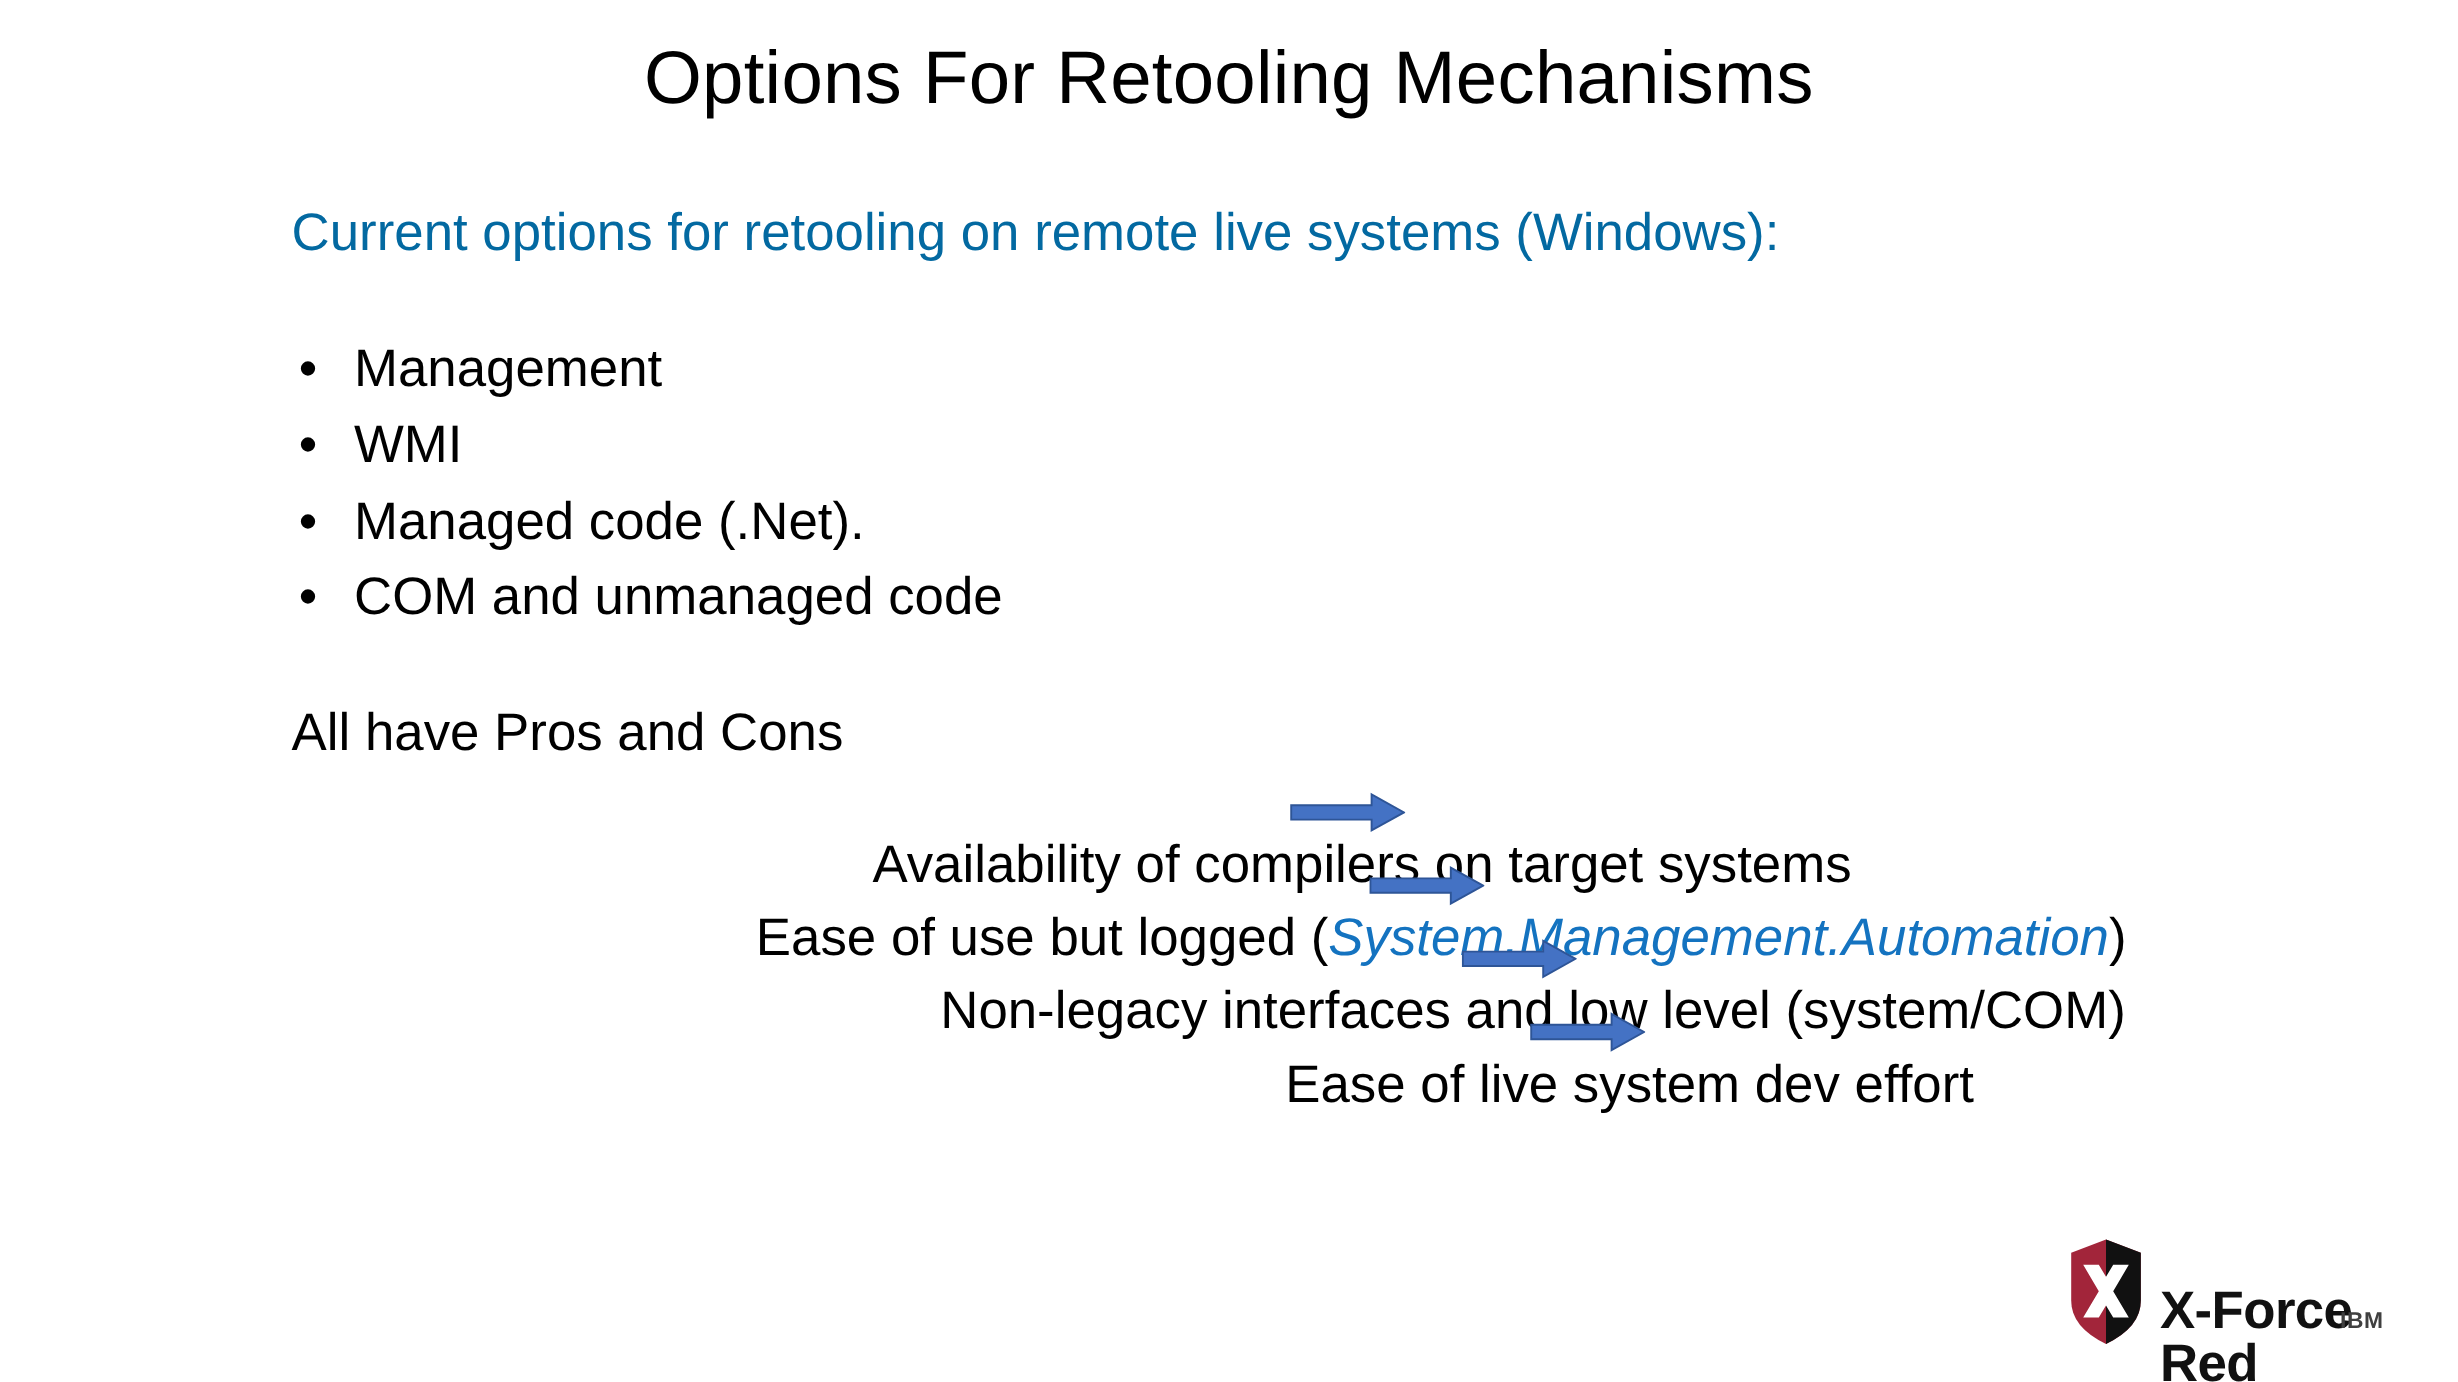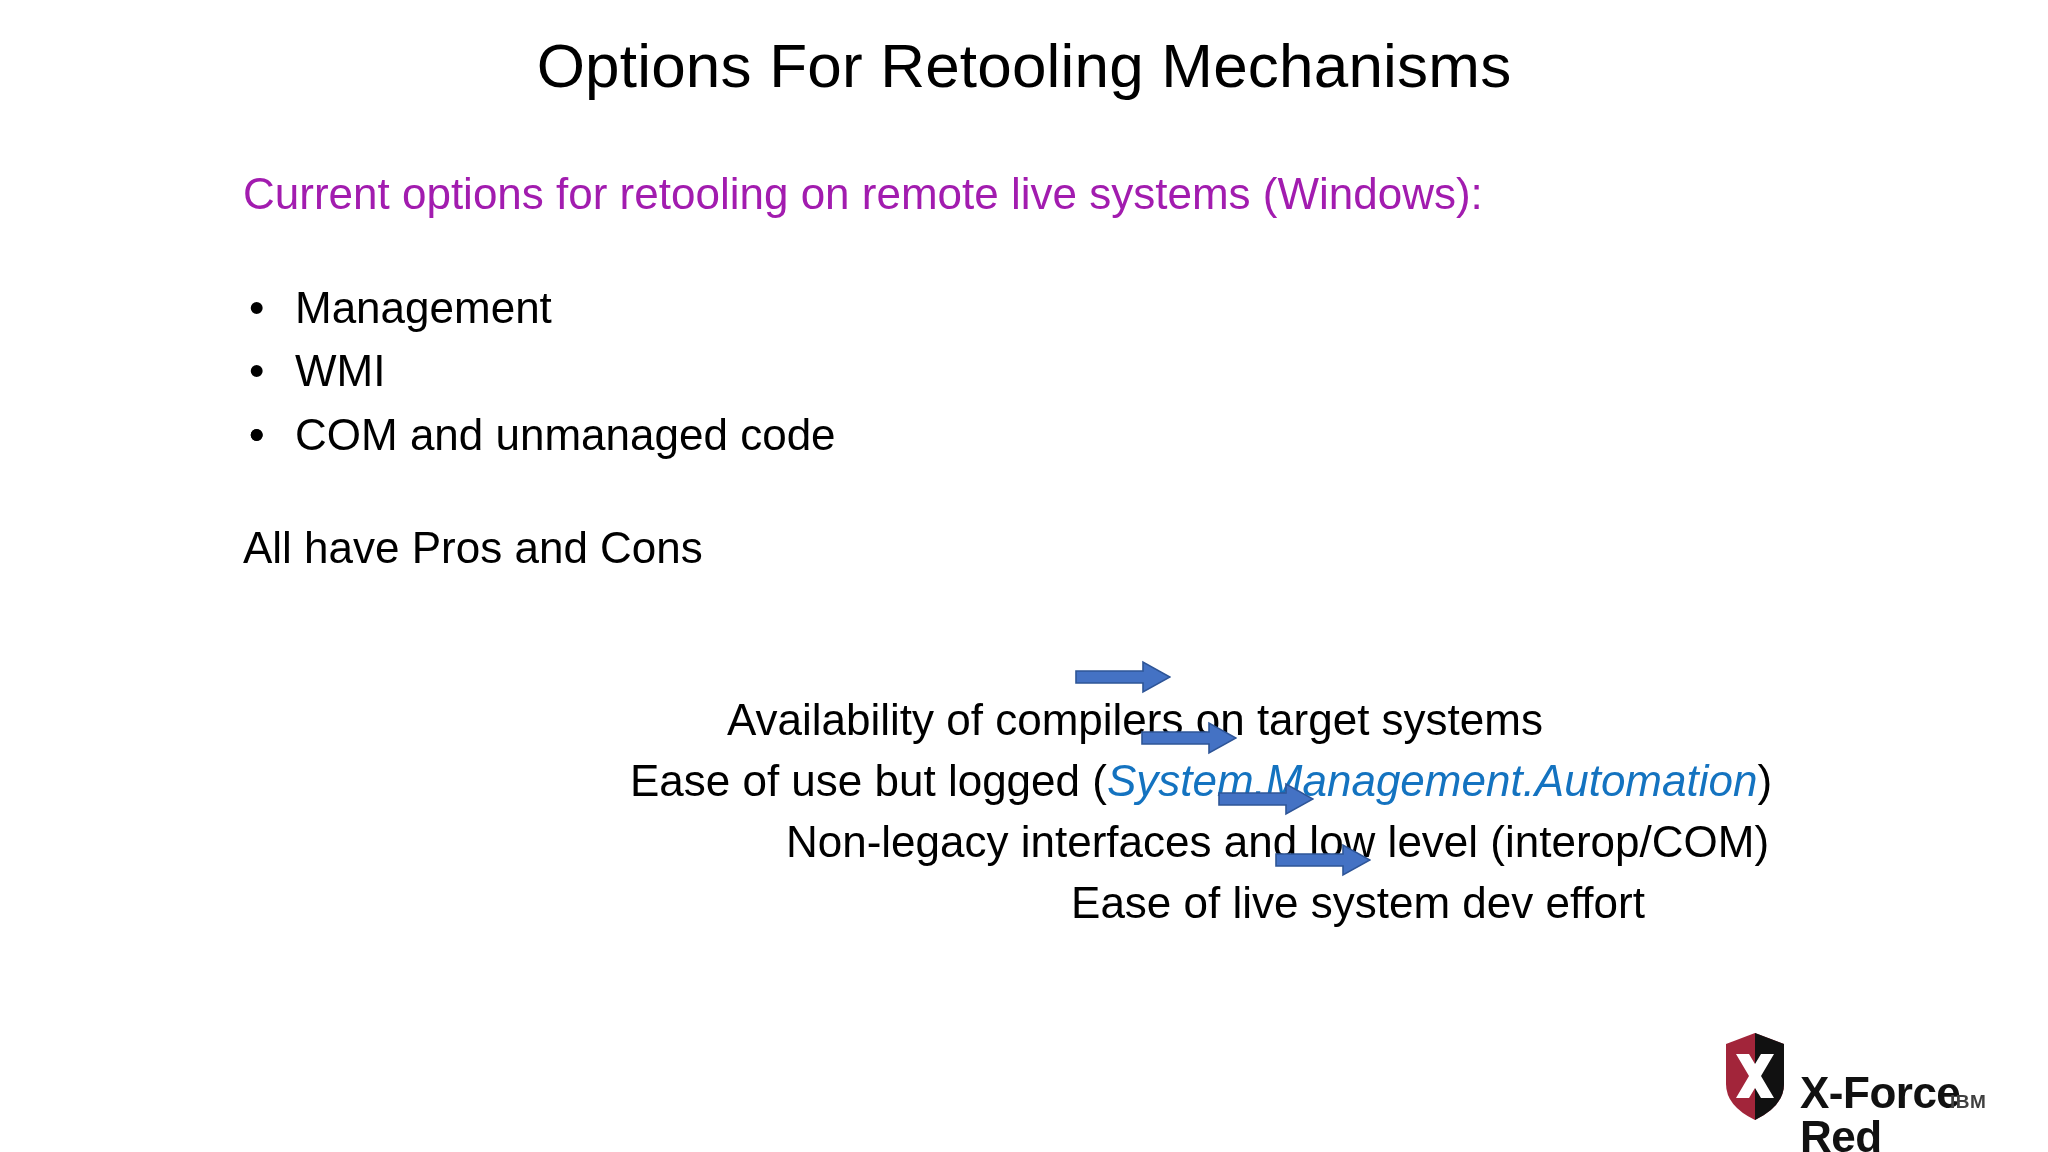--- a/index.html
+++ b/index.html
@@ -37,21 +37,21 @@
   
   .body-block {
     position: absolute;
     left: 243px;
     top: 168px;
     width: 1700px;
   }
   .intro-line {
     font-size: 44px;
     line-height: 1.18;
-    color: #a21caf;
+    color: #0369a1;
     white-space: nowrap;
   }
 
   .bullet-list {
     margin: 0;
     padding: 0;
     list-style: none;
     margin-top: 56px;
   }
   .bullet-item {
@@ -159,20 +159,21 @@
       <li class="bullet-item">
         <span class="bullet-dot">•</span>
         <span>Management</span>
       </li>
       <li class="bullet-item">
         <span class="bullet-dot">•</span>
         <span>WMI</span>
       </li>
       <li class="bullet-item">
         <span class="bullet-dot">•</span>
+        <span>Managed code (.Net).</span>
       </li>
       <li class="bullet-item">
         <span class="bullet-dot">•</span>
         <span>COM and unmanaged code</span>
       </li>
     </ul>
 
     <div class="pros-cons-line">All have Pros and Cons</div>
   </div>
 
@@ -200,21 +201,21 @@
       </span>
     </div>
 
     <div class="arrow-row" style="padding-left:285px;">
       <span class="arrow-shape">
         <svg width="96" height="34" viewBox="0 0 96 34" xmlns="http://www.w3.org/2000/svg">
           <polygon points="1,11 68,11 68,2 95,17 68,32 68,23 1,23" fill="#4472C4" stroke="#2E5597" stroke-width="1.6" stroke-linejoin="miter"></polygon>
         </svg>
       </span>
       <span class="arrow-text" style="margin-left:24px;">
-        <span>Non-legacy interfaces and low level (interop/COM)</span>
+        <span>Non-legacy interfaces and low level (system/COM)</span>
       </span>
     </div>
 
     <div class="arrow-row" style="padding-left:400px;">
       <span class="arrow-shape">
         <svg width="96" height="34" viewBox="0 0 96 34" xmlns="http://www.w3.org/2000/svg">
           <polygon points="1,11 68,11 68,2 95,17 68,32 68,23 1,23" fill="#4472C4" stroke="#2E5597" stroke-width="1.6" stroke-linejoin="miter"></polygon>
         </svg>
       </span>
       <span class="arrow-text" style="margin-left:70px;text-align:center;">

